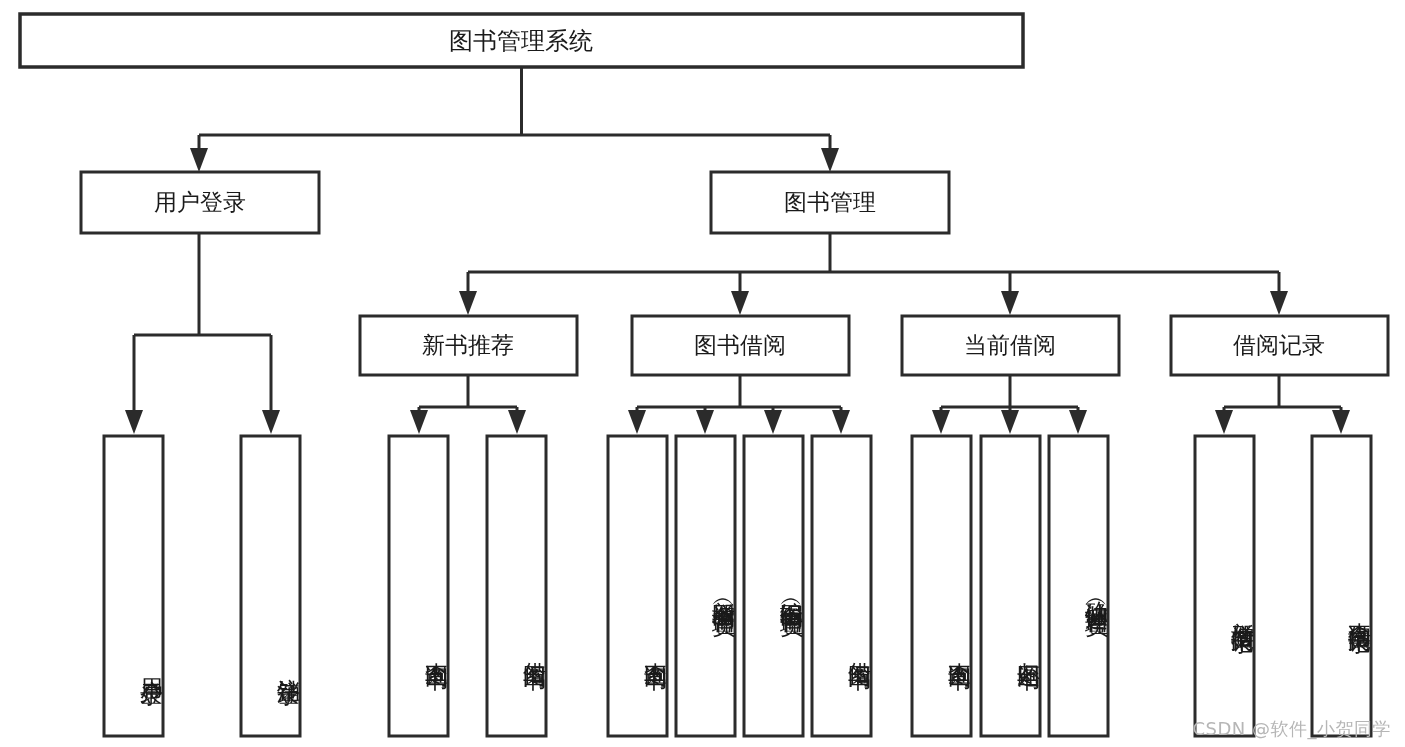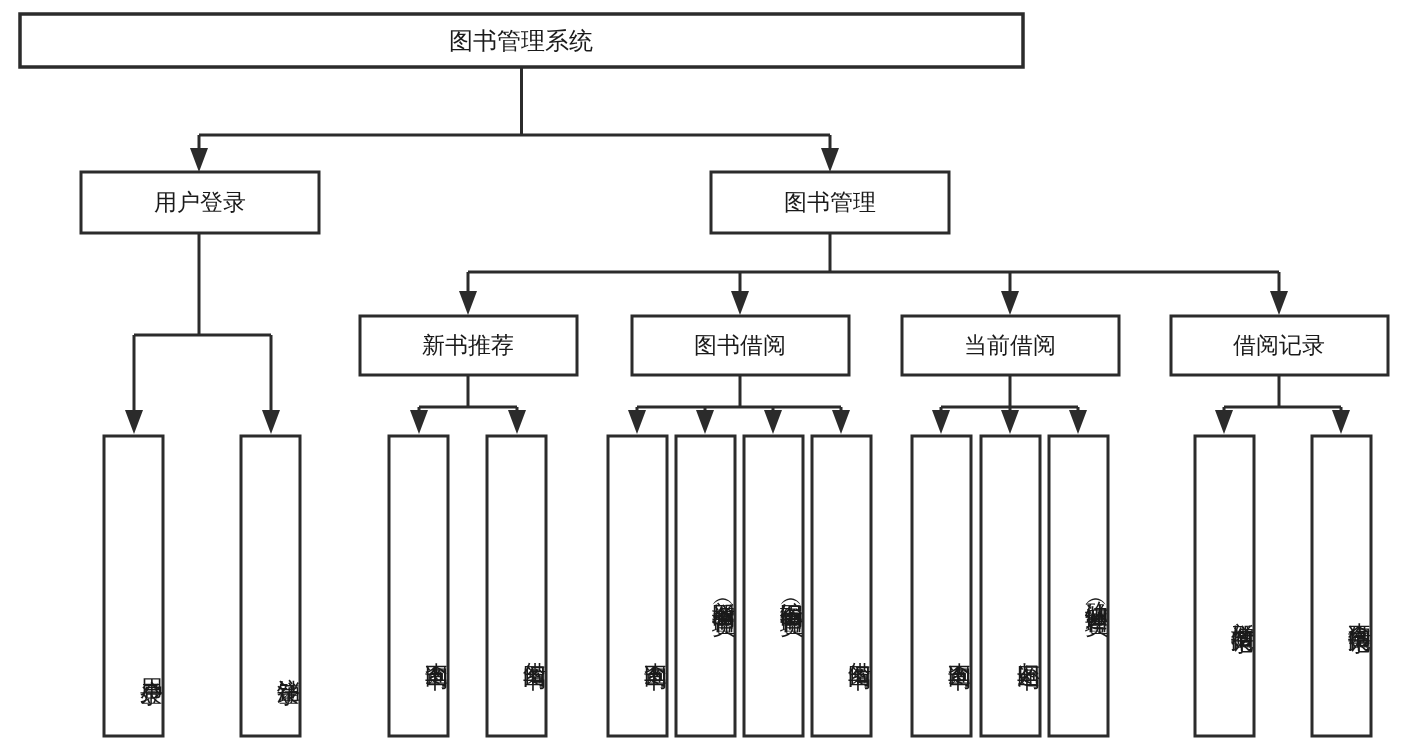--- a/index.html
+++ b/index.html
@@ -235,14 +235,15 @@
   <div class="leaf-label" style="left:744px; top:436px; width:59px; height:300px; padding-top:6px;">编辑图书（管理员）</div>
   <div class="leaf-label" style="left:812px; top:436px; width:59px; height:300px; padding-top:62px;">借阅图书</div>
 
   <div class="leaf-label" style="left:912px; top:436px; width:59px; height:300px; padding-top:62px;">查询图书</div>
   <div class="leaf-label" style="left:981px; top:436px; width:59px; height:300px; padding-top:62px;">归还图书</div>
   <div class="leaf-label" style="left:1049px; top:436px; width:59px; height:300px; padding-top:6px;">确认归还（管理员）</div>
 
   <div class="leaf-label" style="left:1195px; top:436px; width:59px; height:300px; padding-top:24px;">新增借阅记录</div>
   <div class="leaf-label" style="left:1312px; top:436px; width:59px; height:300px; padding-top:24px;">查询借阅记录</div>
 
+  <div class="watermark">CSDN @软件_小贺同学</div>
 
 </div>
 
 </body></html>

